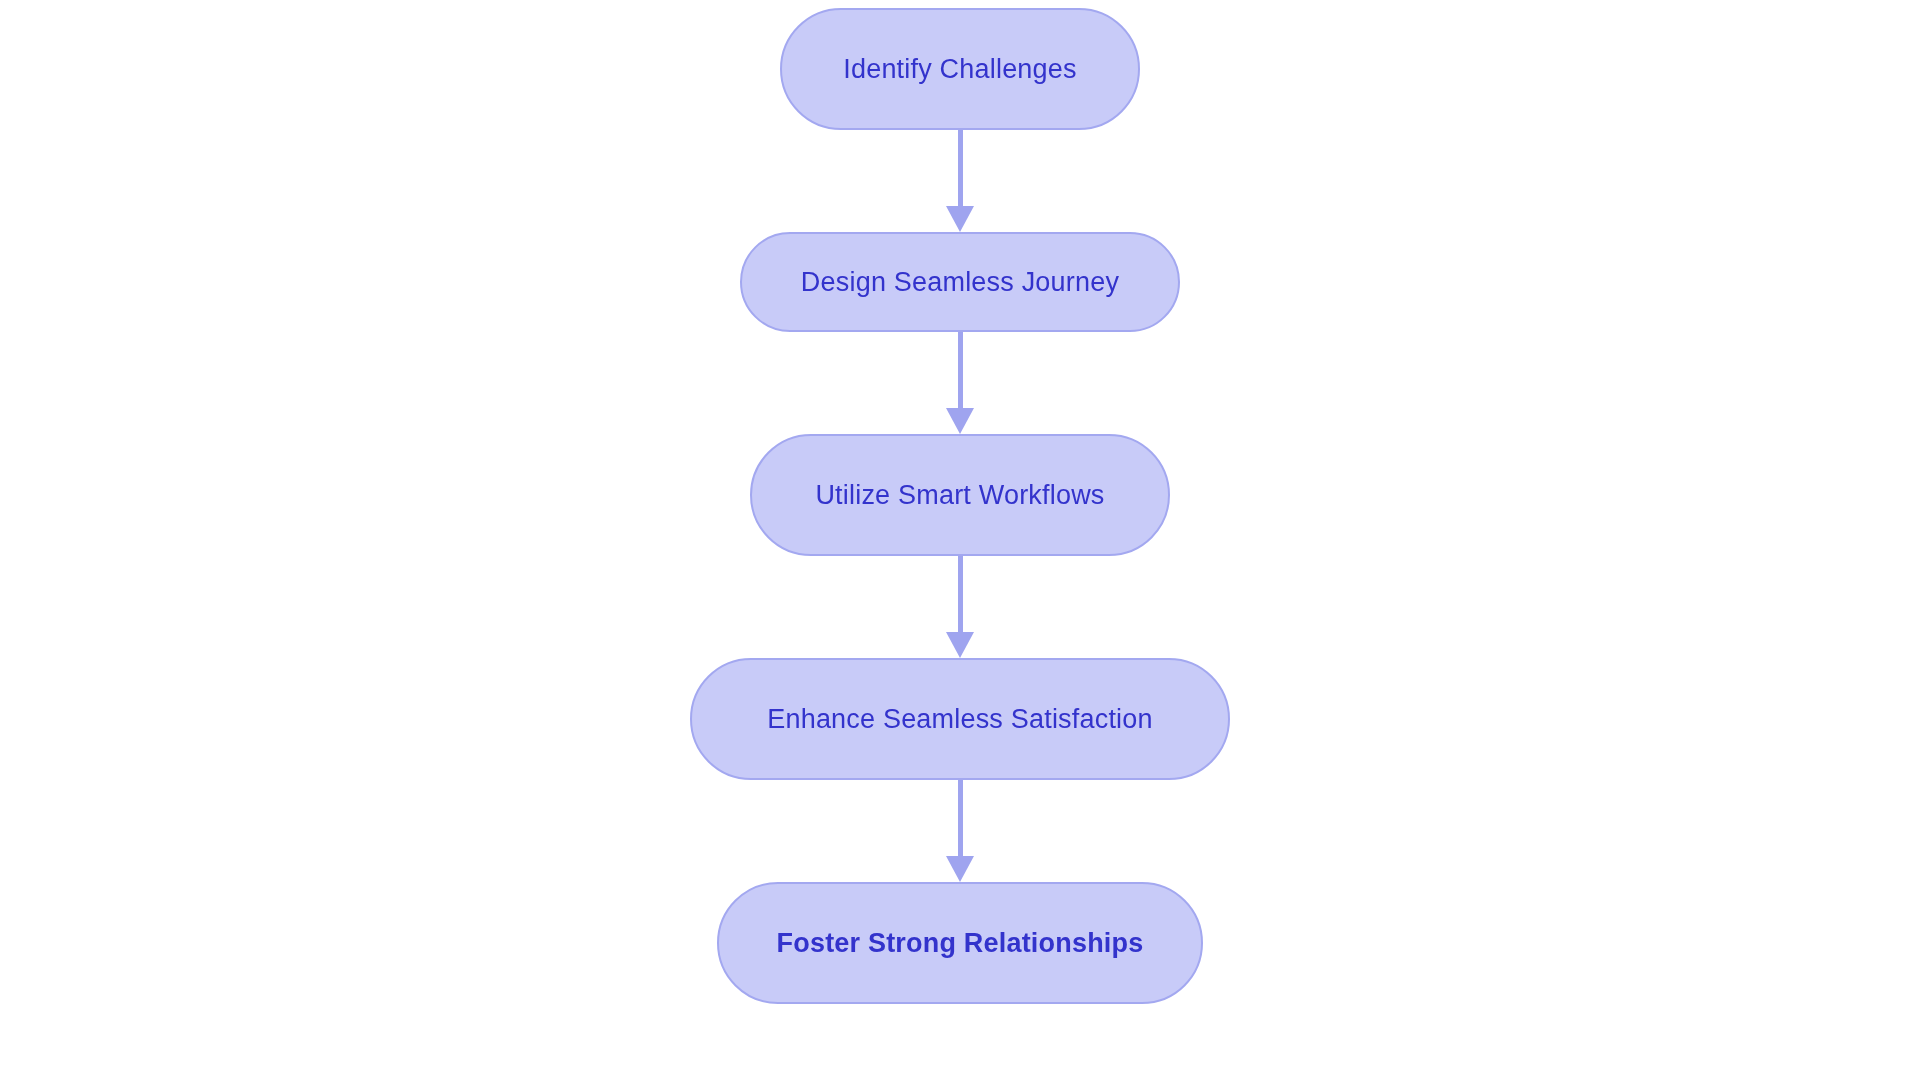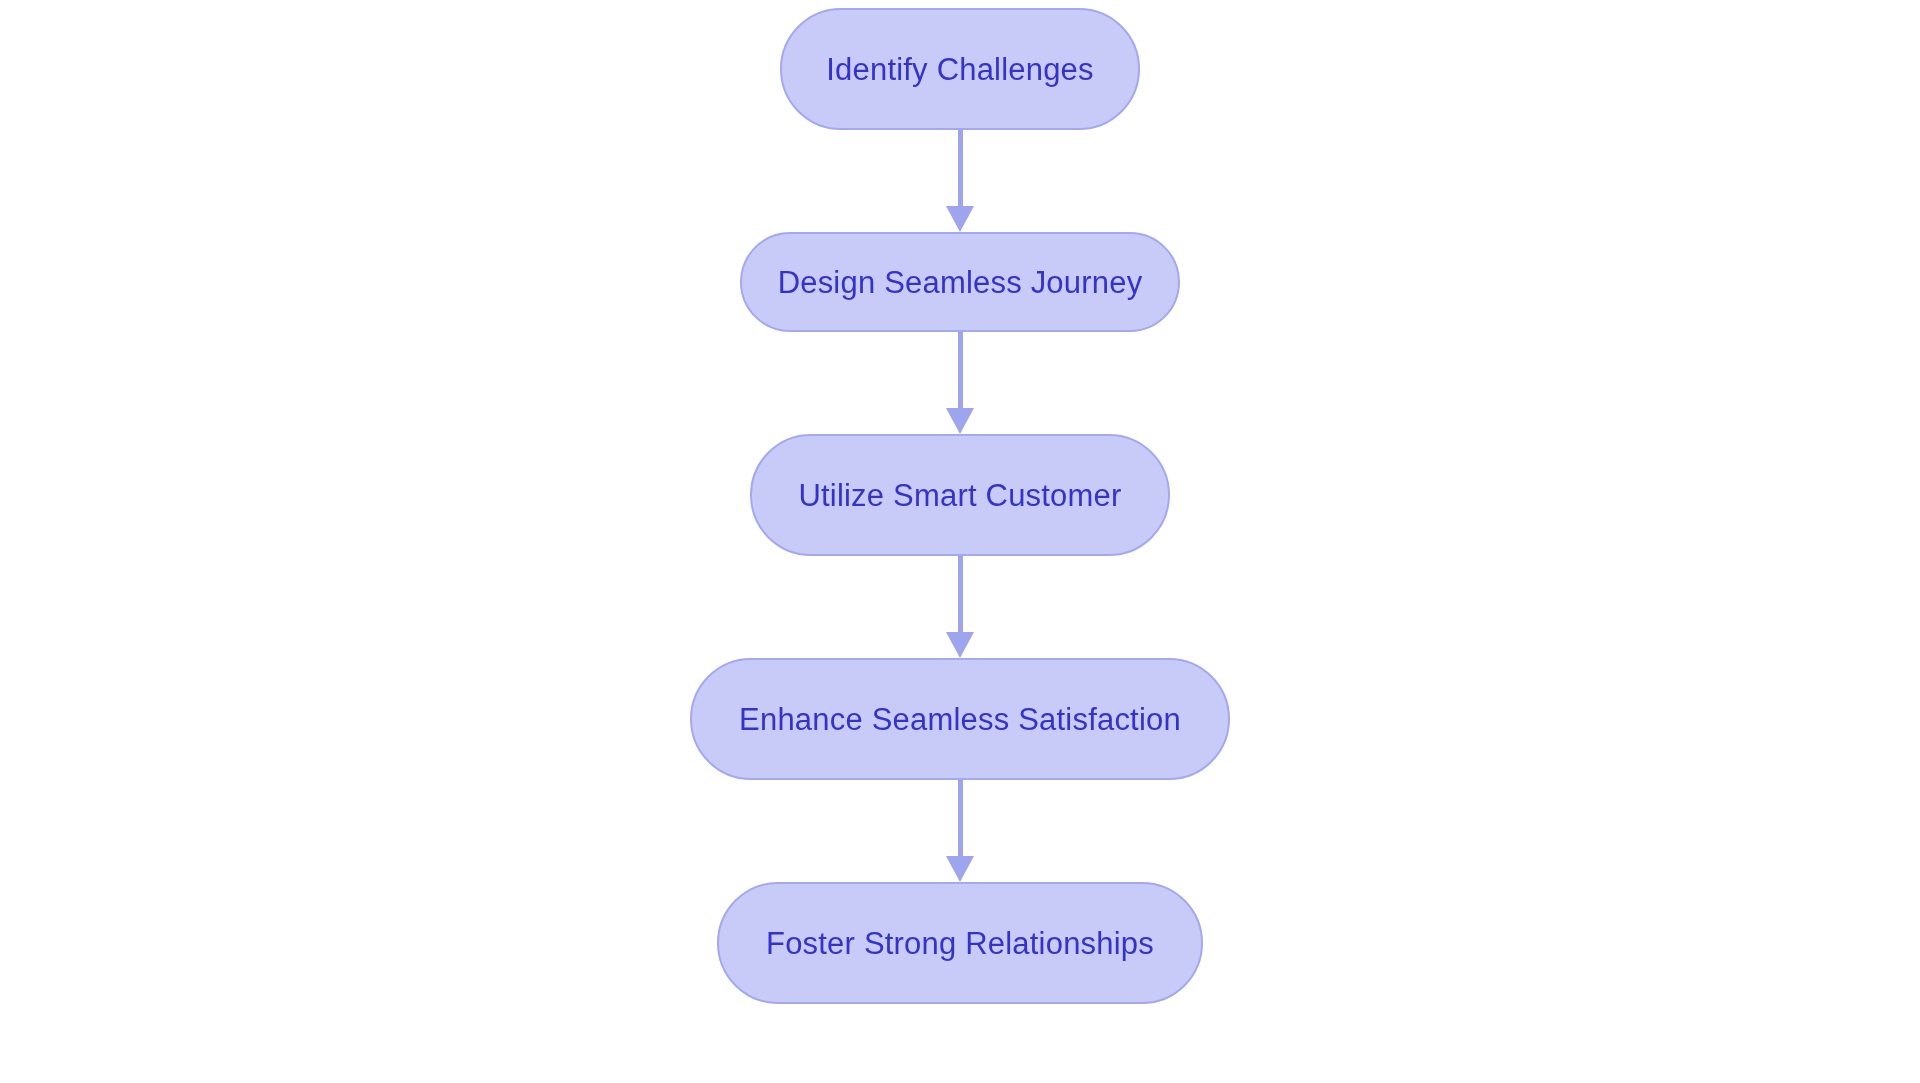--- a/index.html
+++ b/index.html
@@ -37,38 +37,38 @@
   .flow-node {
     box-sizing: border-box;
     background: #c8cbf8;
     border: 2px solid #a3a8f0;
     border-radius: 9999px;
     color: #3333cc;
     display: flex;
     align-items: center;
     justify-content: center;
     text-align: center;
-    font-size: 31px;
+    font-size: 27px;
     font-weight: 400;
     letter-spacing: 0.2px;
     line-height: 1;
     white-space: nowrap;
     padding: 0 34px;
   }
 
   .flow-node-label {
     display: block;
   }
 
   
   .node-w-360 { width: 360px; height: 122px; }
   .node-w-440 { width: 440px; height: 100px; }
   .node-w-420 { width: 420px; height: 122px; }
   .node-w-540 { width: 540px; height: 122px; }
-  .node-w-486 { width: 486px; height: 122px; }
+  .node-w-486 { width: 486px; height: 122px; font-weight: bold; }
 
   .flow-connector {
     position: relative;
     width: 40px;
     height: 102px;
     display: flex;
     flex-direction: column;
     align-items: center;
     justify-content: flex-start;
   }
@@ -109,21 +109,21 @@
     <div class="flow-node node-w-440">
       <span class="flow-node-label">Design Seamless Journey</span>
     </div>
 
     <div class="flow-connector">
       <div class="connector-line"></div>
       <div class="connector-arrow"></div>
     </div>
 
     <div class="flow-node node-w-420">
-      <span class="flow-node-label">Utilize Smart Customer</span>
+      <span class="flow-node-label">Utilize Smart Workflows</span>
     </div>
 
     <div class="flow-connector">
       <div class="connector-line"></div>
       <div class="connector-arrow"></div>
     </div>
 
     <div class="flow-node node-w-540">
       <span class="flow-node-label">Enhance Seamless Satisfaction</span>
     </div>

